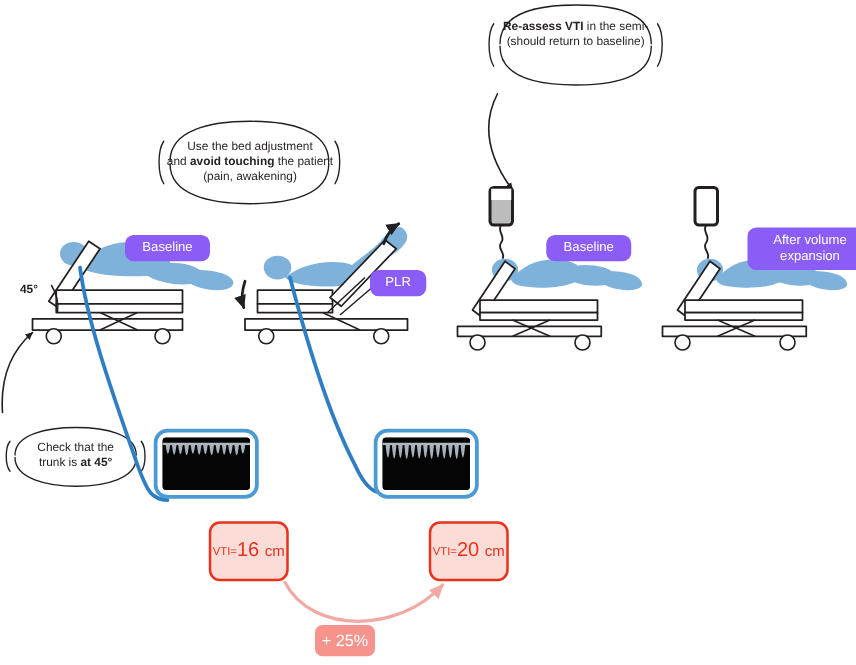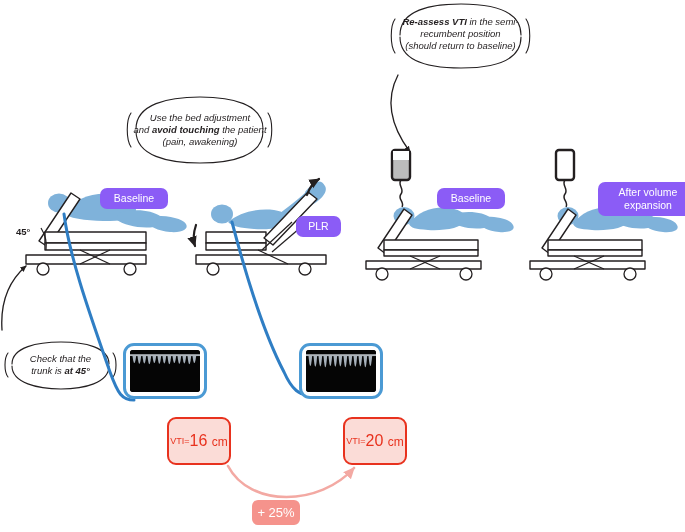--- a/index.html
+++ b/index.html
@@ -4,21 +4,21 @@
 <style>
   html,body{margin:0;padding:0;background:#ffffff;}
   body{width:685px;height:532px;position:relative;overflow:hidden;
        font-family:"Liberation Sans","DejaVu Sans",sans-serif;color:#231f20;}
   .stage{position:absolute;left:0;top:0;width:685px;height:532px;}
   .layer{position:absolute;left:0;top:0;width:685px;height:532px;}
   svg.layer{pointer-events:none;}
 
   
   .callout{position:absolute;text-align:center;line-height:1.28;color:#231f20;}
-  .callout .ln{display:block;white-space:nowrap;font-style:italic;}
+  .callout .ln{display:block;white-space:nowrap;}
   .callout b{font-weight:bold;}
 
   
   .bluelabel{position:absolute;background:#8b5cf6;color:#ffffff;border-radius:7px;
              display:flex;align-items:center;justify-content:center;text-align:center;
              line-height:1.2;}
 
   
   .vtibox{position:absolute;background:#fbdcd7;border:2.5px solid #e8321e;border-radius:9px;
           color:#e8321e;display:flex;flex-direction:row;align-items:center;
@@ -272,21 +272,20 @@
   </div>
 
   <div class="callout" style="left:120px;top:112px;width:160px;font-size:9.5px;">
     <span class="ln">Use the bed adjustment</span>
     <span class="ln"><span>and </span><b>avoid touching</b><span> the patient</span></span>
     <span class="ln">(pain, awakening)</span>
   </div>
 
   <div class="callout" style="left:382px;top:16px;width:157px;font-size:9.5px;">
     <span class="ln"><b>Re-assess VTI</b><span> in the semi-</span></span>
-    <span class="ln">recumbent position</span>
     <span class="ln">(should return to baseline)</span>
   </div>
 
   <div class="callout" style="left:8px;top:353px;width:105px;font-size:9.5px;">
     <span class="ln">Check that the</span>
     <span class="ln"><span>trunk is </span><b>at 45°</b></span>
   </div>
 
   <div style="position:absolute;left:16px;top:226px;font-size:9.5px;font-weight:bold;color:#231f20;">45°</div>
 

